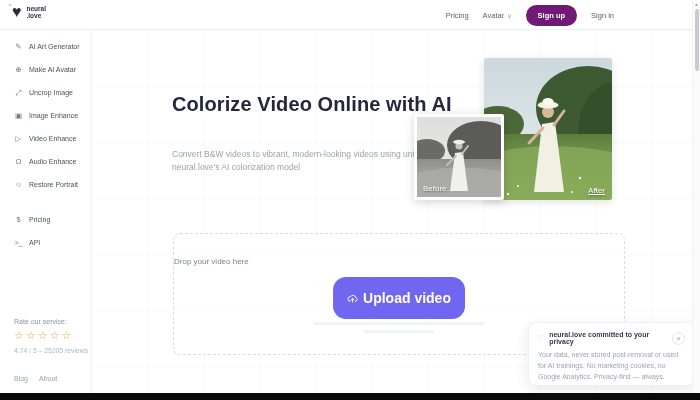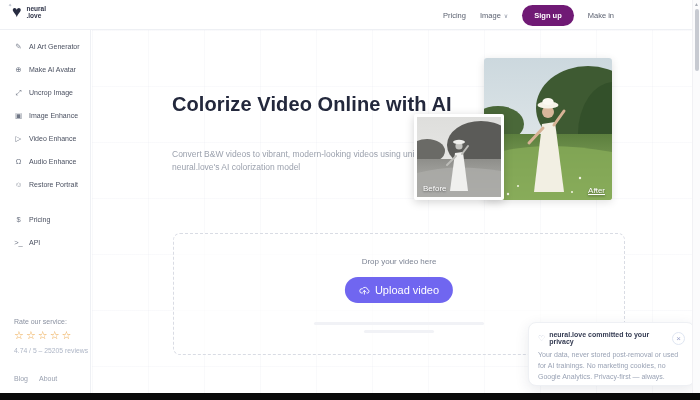--- a/index.html
+++ b/index.html
@@ -48,22 +48,22 @@
 
   
   .after-img { position:absolute; left:392px; top:28px; width:128px; height:142px; border-radius:3px; overflow:hidden; box-shadow:0 2px 8px rgba(0,0,0,0.12); }
   .before-img { position:absolute; left:322px; top:84px; width:90px; height:86px; background:#fff; border:3px solid #ffffff; border-radius:2px; overflow:hidden; box-shadow:0 2px 10px rgba(0,0,0,0.18); }
   .img-label { position:absolute; font-size:8px; color:#ffffff; text-shadow:0 1px 2px rgba(0,0,0,0.45); }
   .lbl-before { left:6px; bottom:4px; }
   .lbl-after { right:7px; bottom:5px;text-decoration:underline; }
 
   
   .dropzone { position:absolute; left:81px; top:203px; width:452px; height:122px; border:1px dashed #d9dce4; border-radius:7px; background:rgba(255,255,255,0.6); }
-  .drop-prompt { position:absolute; left:0; right:0; top:23px; text-align:center; font-size:8px; color:#7d8494; }
-  .btn-upload { position:absolute; left:50%; transform:translateX(-50%); top:43px; background:#7066f0; color:#fff; border:none; border-radius:13px; padding:7px 14px; font-size:11px; font-weight:400; display:flex; align-items:center; gap:5px; cursor:pointer; font-family:"Liberation Sans", sans-serif; }
+  .drop-prompt { position:absolute; left:0; right:0; top:23px; font-size:8px; color:#7d8494; }
+  .btn-upload { position:absolute; left:50%; transform:translateX(-50%); top:43px; background:#7066f0; color:#fff; border:none; border-radius:13px; padding:13px 14px; font-size:14px; font-weight:700; display:flex; align-items:center; gap:5px; cursor:pointer; font-family:"Liberation Sans", sans-serif; }
   .faint-terms { position:absolute; left:0; right:0; top:88px; display:flex; flex-direction:column; align-items:center; gap:5px; }
   .faint-line { height:3px; background:#f1f2f6; border-radius:2px; }
 
   
   .toast { position:absolute; left:528px; top:322px; width:167px; height:64px; background:#fff; border:1px solid #eef0f4; border-radius:8px; box-shadow:0 4px 14px rgba(40,50,80,0.10); padding:8px 9px; z-index:6; }
   .toast-head { display:flex; align-items:center; gap:4px; }
   .toast-heart { font-size:8px; color:#c9cfdd; }
   .toast-title { font-size:7px; font-weight:700; color:#343b52; flex:1; }
   .toast-close { width:13px; height:13px; border:1px solid #dfe6f2; border-radius:50%; display:flex; align-items:center; justify-content:center; font-size:8px; color:#98a0c8; cursor:pointer; flex-shrink:0; }
   .toast-body { margin-top:5px; font-size:7px; color:#9aa3b5; line-height:1.55; }
@@ -83,25 +83,25 @@
     <div class="logo">
       <span class="logo-heart">♥<span class="logo-spark">✦</span></span>
       <span class="logo-text">
         <div>neural</div>
         <div>.love</div>
       </span>
     </div>
     <div class="nav">
       <span class="nav-link">Pricing</span>
       <span class="nav-link nav-tools">
-        <span>Image</span>
+        <span>Avatar</span>
         <span class="chevron">∨</span>
       </span>
       <button class="btn-signup">Sign up</button>
-      <span class="nav-link">Make in</span>
+      <span class="nav-link">Sign in</span>
     </div>
   </div>
 
   <div class="sidebar">
     <div class="side-tools">
       <div class="side-item">
           <span class="g">✎</span>
           <span class="t">AI Art Generator</span>
         </div>
       <div class="side-item">

